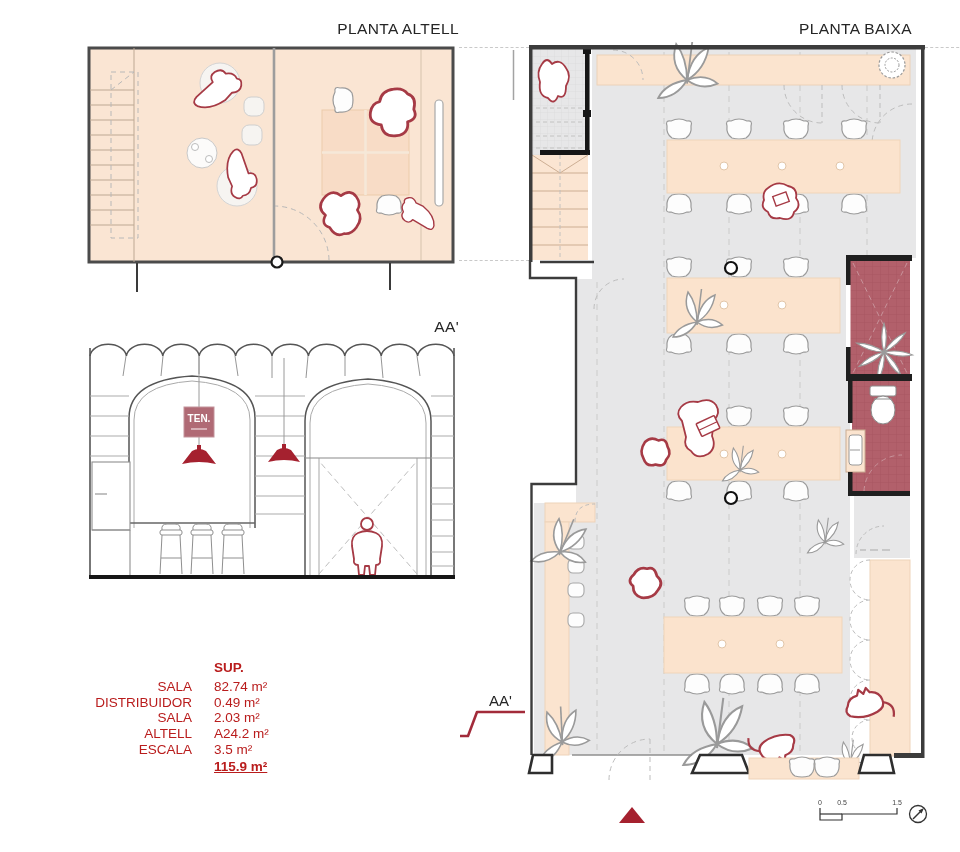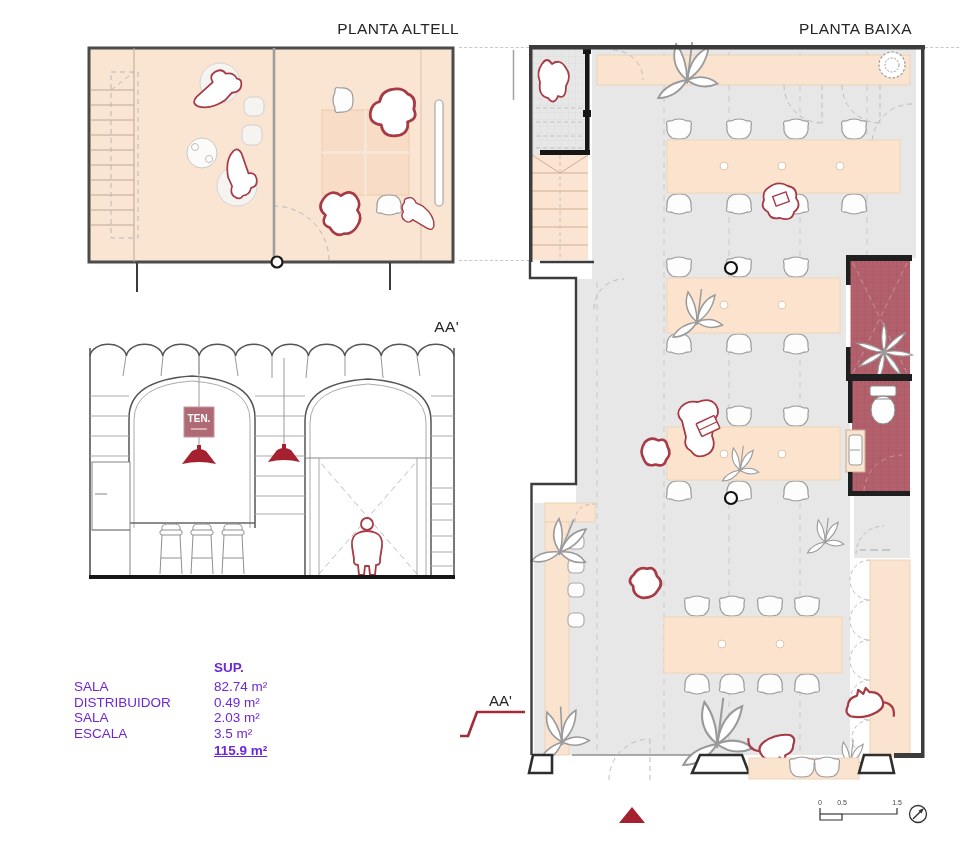--- a/index.html
+++ b/index.html
@@ -1,23 +1,23 @@
 <!DOCTYPE html>
 <html><head>
 <meta charset="utf-8">
 <style>
   html,body{margin:0;padding:0;background:#fff;}
   #stage{position:relative;width:960px;height:852px;background:#ffffff;overflow:hidden;
          font-family:"Liberation Sans",sans-serif;color:#232323;margin-left:32px;}
   .abs{position:absolute;}
   .title{font-size:15.5px;letter-spacing:.4px;color:#252525;text-align:right;white-space:nowrap;}
   .dash-h{border-top:1.5px dashed #c9c9c9;height:0;}
-  .sup{font-size:13.5px;line-height:15.8px;color:#6d28d9;}
+  .sup{font-size:13.5px;line-height:15.8px;color:#b91c1c;}
   .sup .row{display:flex;}
-  .sup .lbl{width:118px;text-align:left;}
+  .sup .lbl{width:118px;text-align:right;}
   .sup .val{margin-left:22px;white-space:nowrap;}
   .sup .hdr .val, .sup .tot .val{font-weight:bold;}
   .sup .hdr{margin-bottom:3px;}
   .sup .tot{margin-top:1px;text-decoration:underline;}
   .aa-marker-label{font-size:15px;color:#252525;}
   svg text{font-family:"Liberation Sans",sans-serif;}
 </style>
 </head>
 <body>
 
@@ -501,20 +501,24 @@
     </div>
     <div class="row">
       <div class="lbl">DISTRIBUIDOR</div>
       <div class="val">0.49 m²</div>
     </div>
     <div class="row">
       <div class="lbl">SALA</div>
       <div class="val">2.03 m²</div>
     </div>
     <div class="row">
+      <div class="lbl">ALTELL</div>
+      <div class="val">A24.2 m²</div>
+    </div>
+    <div class="row">
       <div class="lbl">ESCALA</div>
       <div class="val">3.5 m²</div>
     </div>
     <div class="row tot">
       <div class="lbl"></div>
       <div class="val">115.9 m²</div>
     </div>
   </div>
 
 </div>

